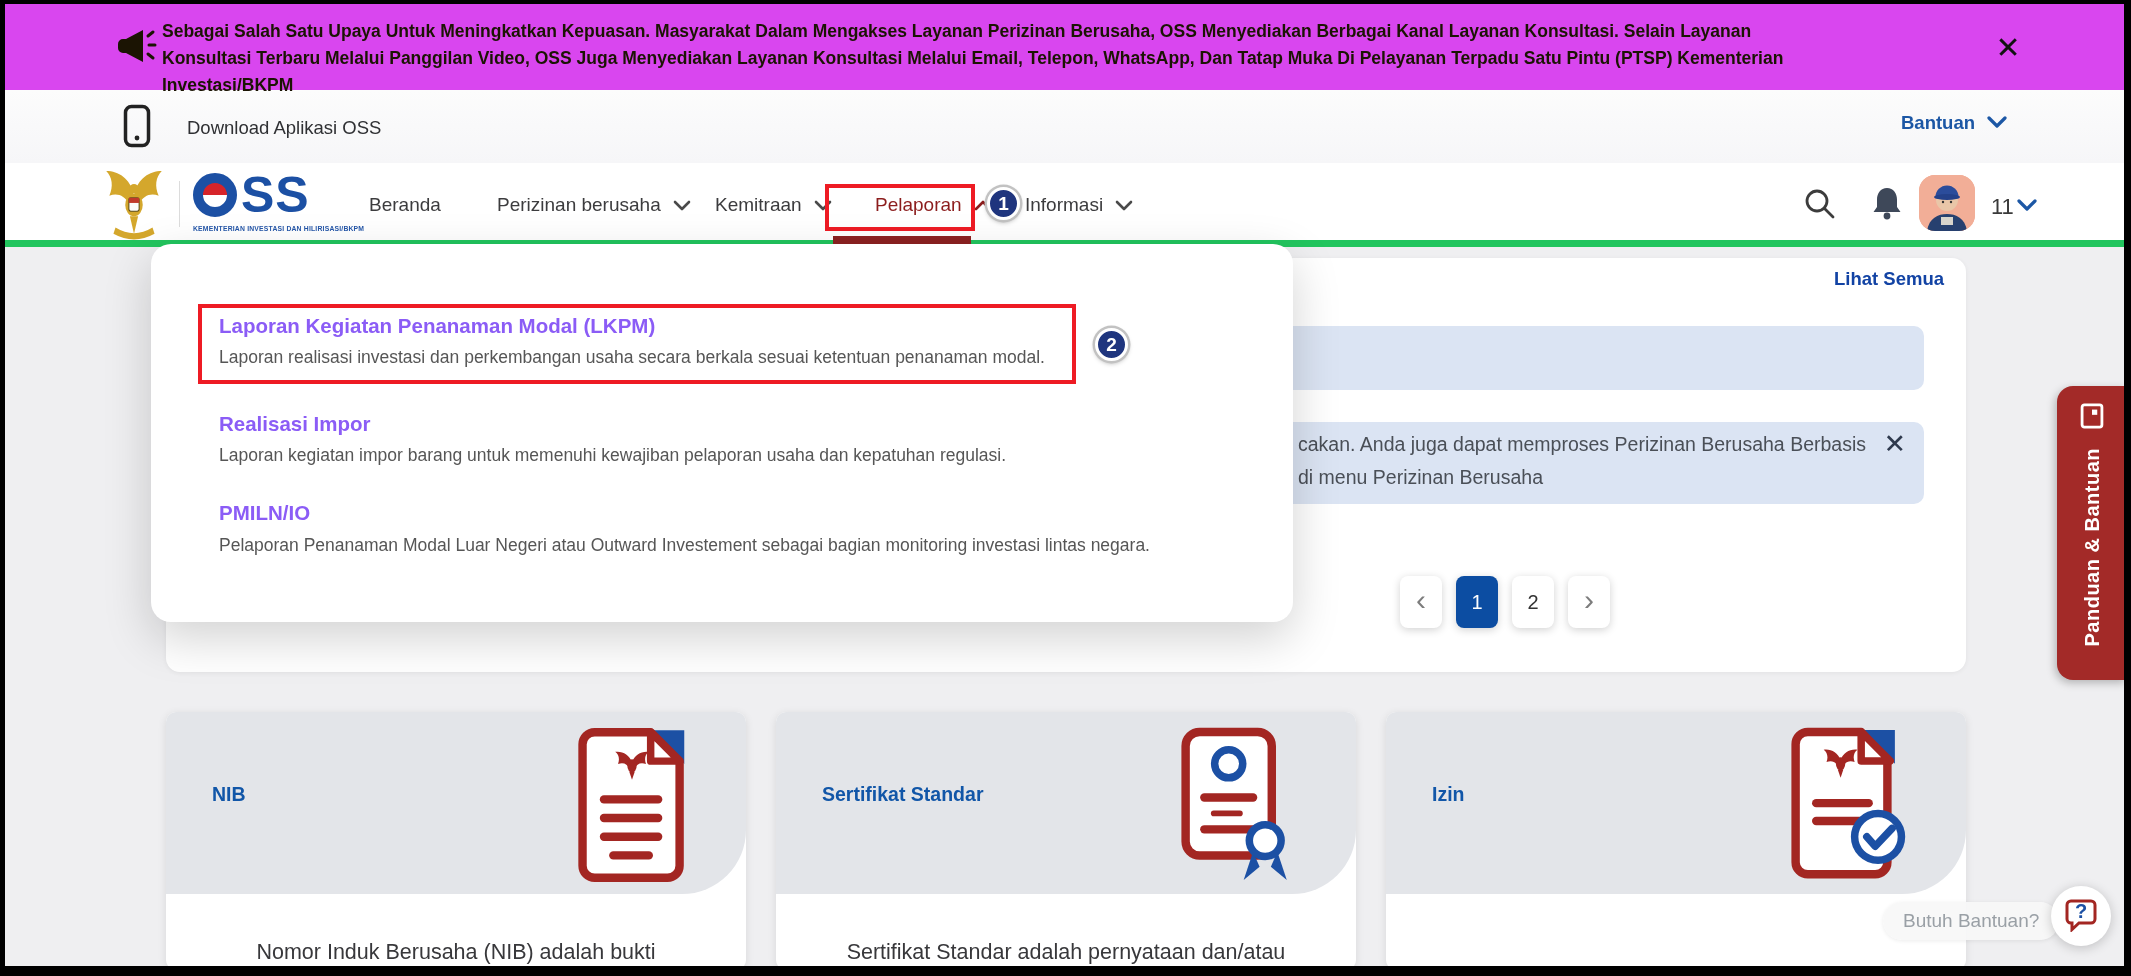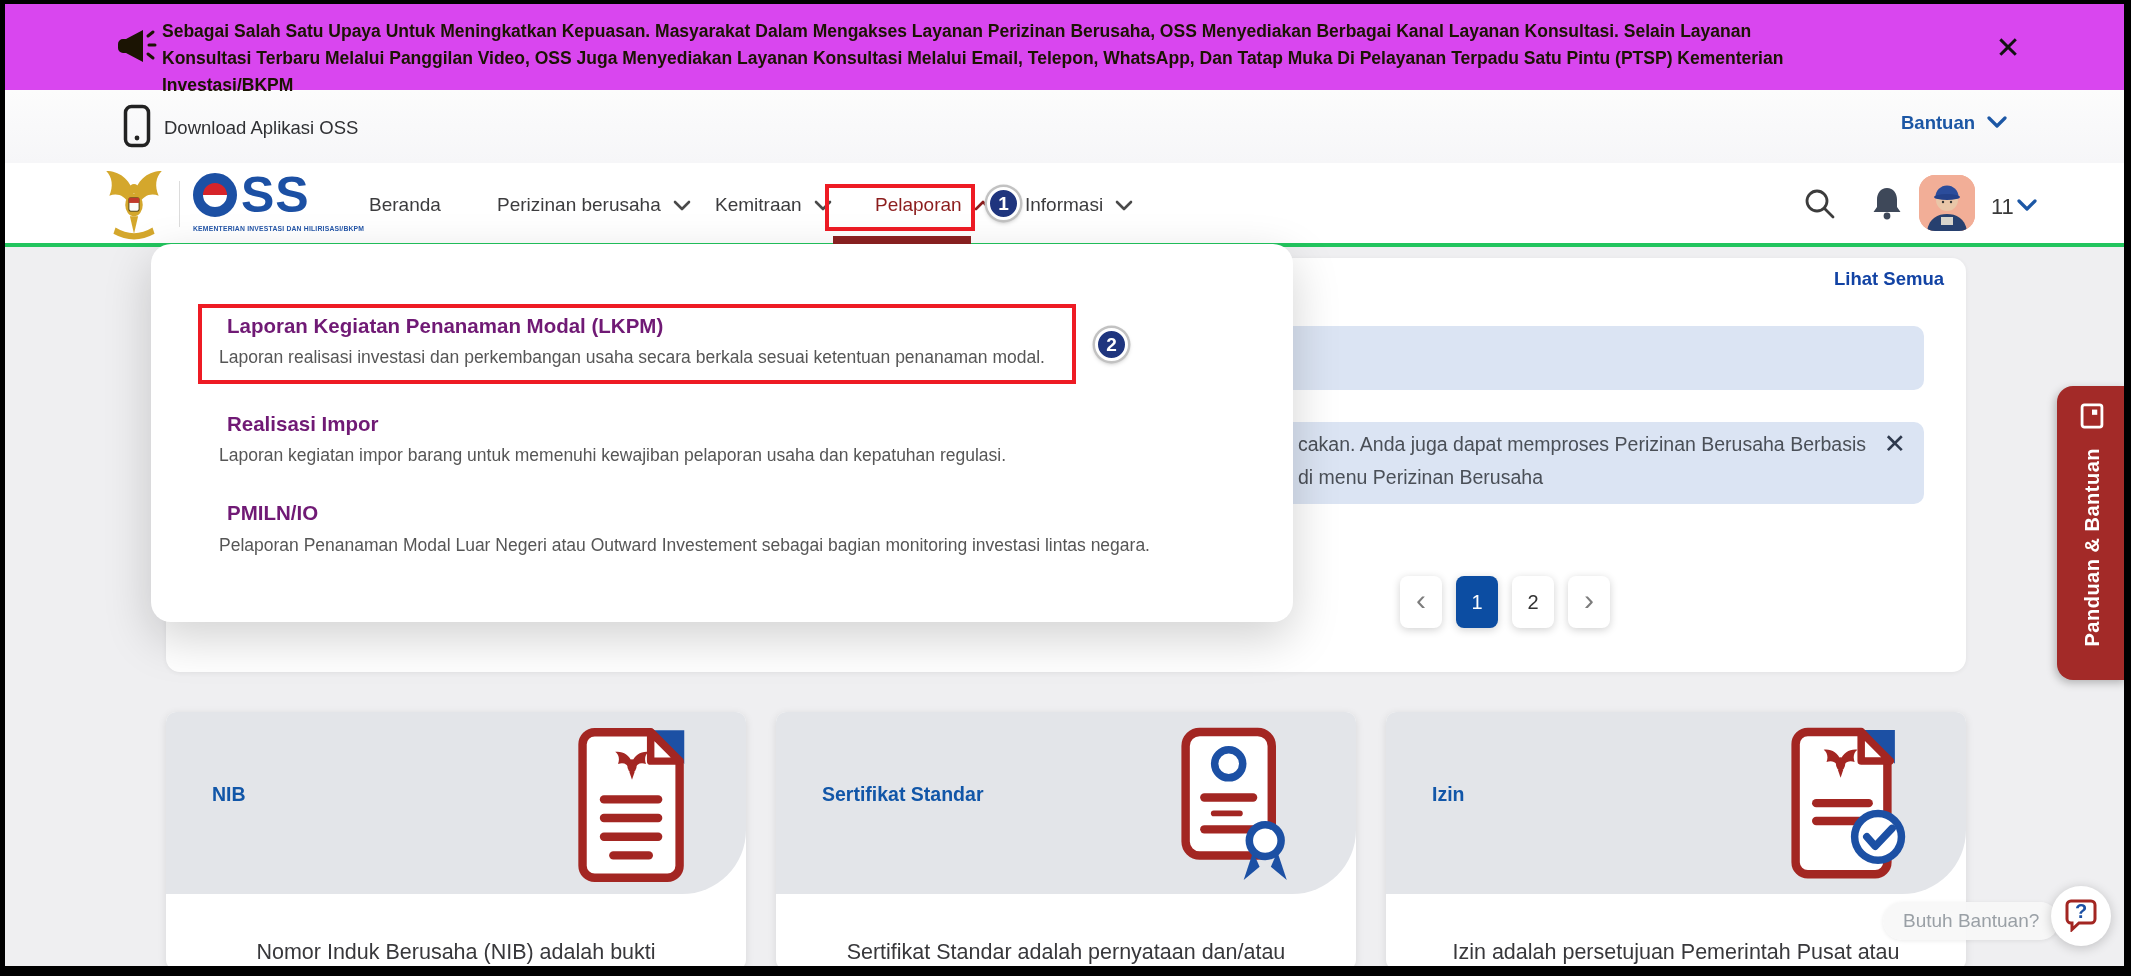--- a/index.html
+++ b/index.html
@@ -8,27 +8,27 @@
   .screen { position:absolute; left:5px; top:4px; width:2119px; height:962px; background:#EFEFF1; overflow:hidden; font-family:"Liberation Sans", sans-serif; }
 
   
   .banner { position:absolute; left:0; top:0; width:100%; height:86px; background:#d946ef; z-index:10; }
   .banner-text { position:absolute; left:157px; top:14px; width:1655px; font-size:17.5px; line-height:27px; font-weight:700; color:#1B1403; }
   .megaphone { position:absolute; left:112px; top:24px; }
   .banner-close { position:absolute; left:1982px; top:22px; width:42px; height:42px; font-size:30px; color:#121212; display:flex; align-items:center; justify-content:center; cursor:pointer; }
 
   
   .utility { position:absolute; left:0; top:86px; width:100%; height:73px; background:linear-gradient(#FCFCFC,#F6F6F8); z-index:9; }
-  .download { position:absolute; left:118px; top:14px; display:flex; align-items:center; gap:13px; cursor:pointer;justify-content:center; }
+  .download { position:absolute; left:118px; top:14px; display:flex; align-items:center; gap:36px; cursor:pointer;justify-content:center; }
   .download-label { font-size:18.5px; color:#2F3033; }
   .bantuan { position:absolute; left:1896px; top:22px; display:flex; align-items:center; gap:12px; cursor:pointer; }
   .bantuan-label { font-size:18.5px; font-weight:700; color:#1C57A5; }
 
   
-  .nav { position:absolute; left:0; top:159px; width:100%; height:84px; background:#FFFFFF; border-bottom:4px solid #22c55e; z-index:20; }
+  .nav { position:absolute; left:0; top:159px; width:100%; height:84px; background:#FFFFFF; border-bottom:7px solid #22c55e; z-index:20; }
   .garuda { position:absolute; left:98px; top:5px; }
   .logo-sep { position:absolute; left:174px; top:18px; width:1px; height:46px; background:#DCDCDC; }
   .oss-logo { position:absolute; left:188px; top:10px; display:flex; align-items:center; gap:4px; cursor:pointer; }
   .oss-o { width:44px; height:44px; border:10px solid #1C50A4; border-radius:50%; background:linear-gradient(#D6242A 50%, #FFFFFF 50%); }
   .oss-ss { font-size:50px; line-height:44px; font-weight:700; color:#1C50A4; letter-spacing:1px; }
   .oss-subtitle { position:absolute; left:188px; top:62px; width:160px; font-size:6.8px; font-weight:700; color:#2456A8; letter-spacing:.2px; white-space:nowrap; }
   .nav-item { position:absolute; top:0; height:83px; display:flex; align-items:center; gap:12px; cursor:pointer; font-size:19px; color:#3C3C3E;margin-left:32px; }
   .nav-item.active { color:#8C1D1D; }
   .ann-box-nav { position:absolute; left:820px; top:21px; width:150px; height:47px; border:4px solid #EE1B24; z-index:55; }
   .nav-underline { position:absolute; left:828px; top:73px; width:138px; height:8px; background:#8C2222; }
@@ -49,21 +49,21 @@
   .nbar2 .line1 { position:absolute; left:1102px; top:11px; font-size:19.5px; color:#4A4F57; }
   .nbar2 .line2 { position:absolute; left:1102px; top:44px; font-size:19.5px; color:#4A4F57; }
   .nbar-close { position:absolute; right:18px; top:6px; font-size:27px; color:#2F3A4E; cursor:pointer; }
   .pagination { position:absolute; left:1234px; top:318px; display:flex; gap:14px; }
   .pg { width:42px; height:52px; border-radius:8px; background:#FFFFFF; box-shadow:0 2px 8px rgba(0,0,0,.18); display:flex; align-items:center; justify-content:center; font-size:20px; color:#333333; cursor:pointer; }
   .pg.arrow { color:#7D7D7D; font-size:30px; padding-bottom:4px; }
   .pg.active { background:#0C4DA2; color:#FFFFFF; }
 
   
   .dropdown { position:absolute; left:146px; top:240px; width:1142px; height:378px; background:#FFFFFF; border-radius:20px; box-shadow:0 16px 48px rgba(0,0,0,.18); z-index:40; }
-  .dd-title { position:absolute; left:68px; font-size:20.5px; font-weight:700; color:#701a75; cursor:pointer;margin-left:8px; }
+  .dd-title { position:absolute; left:68px; font-size:20.5px; font-weight:700; color:#8b5cf6; cursor:pointer; }
   .dd-desc { position:absolute; left:68px; font-size:17.5px; color:#565656; cursor:pointer; }
   .dd-box { position:absolute; left:47px; top:60px; width:878px; height:80px; border:4px solid #EE1B24; z-index:55; }
   .badge-2 { position:absolute; left:944px; top:84px; }
 
   
   .card { position:absolute; top:708px; width:580px; height:258px; background:#FFFFFF; border-radius:10px; box-shadow:0 2px 8px rgba(0,0,0,.10); cursor:pointer; }
   .card-head { position:absolute; left:0; top:0; right:0; height:182px; background:#E3E5E9; border-radius:10px 10px 64px 0; }
   .card-label { position:absolute; left:46px; top:62px; font-size:19.5px; font-weight:700; color:#1156A8;margin-top:9px; }
   .card-icon { position:absolute; right:58px; top:14px; }
   .card-teaser { position:absolute; left:20px; right:20px; top:228px; text-align:center; font-size:21.5px; color:#38383B; }
@@ -293,21 +293,20 @@
           <path d="M21 22 L24 31 L27 22 Z"></path>
         </g>
         <g stroke="#A32622" stroke-width="9" stroke-linecap="round">
           <line x1="28" y1="82" x2="84" y2="82"></line>
           <line x1="28" y1="101" x2="84" y2="101"></line>
         </g>
         <circle cx="94" cy="118" r="25" fill="#FFFFFF" stroke="#1C50A4" stroke-width="8"></circle>
         <path d="M82 118 l9 10 l18 -19" fill="none" stroke="#1C50A4" stroke-width="8" stroke-linecap="round" stroke-linejoin="round"></path>
       </svg>
     </span>
-    <div class="card-teaser">Izin adalah persetujuan Pemerintah Pusat atau</div>
   </div>
 
   <div class="side-tab">
     <span>
       <svg width="28" height="28" viewBox="0 0 24 24">
         <rect x="3.5" y="2.5" width="17" height="19" rx="2" fill="none" stroke="#FFFFFF" stroke-width="2.4"></rect>
         <rect x="12" y="6.5" width="4.5" height="4.5" fill="#FFFFFF"></rect>
       </svg>
     </span>
     <span class="side-tab-label">Panduan &amp; Bantuan</span>

